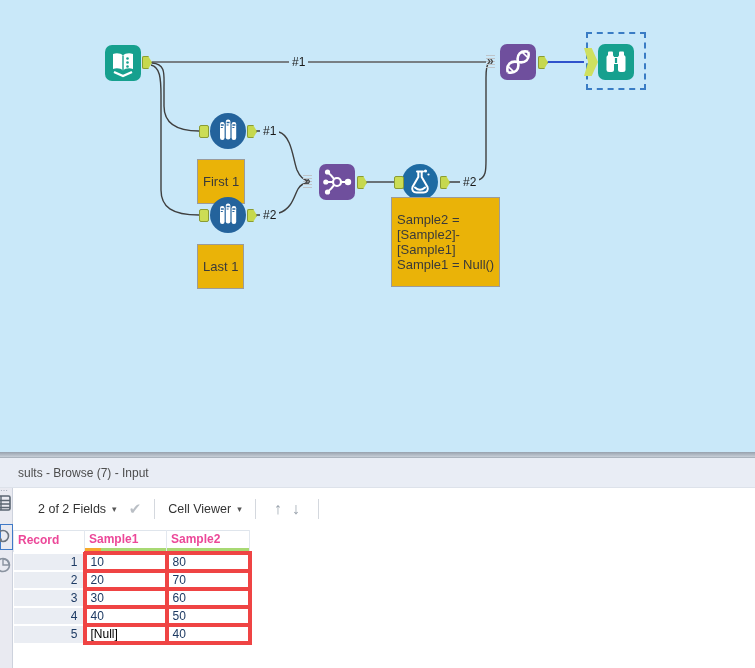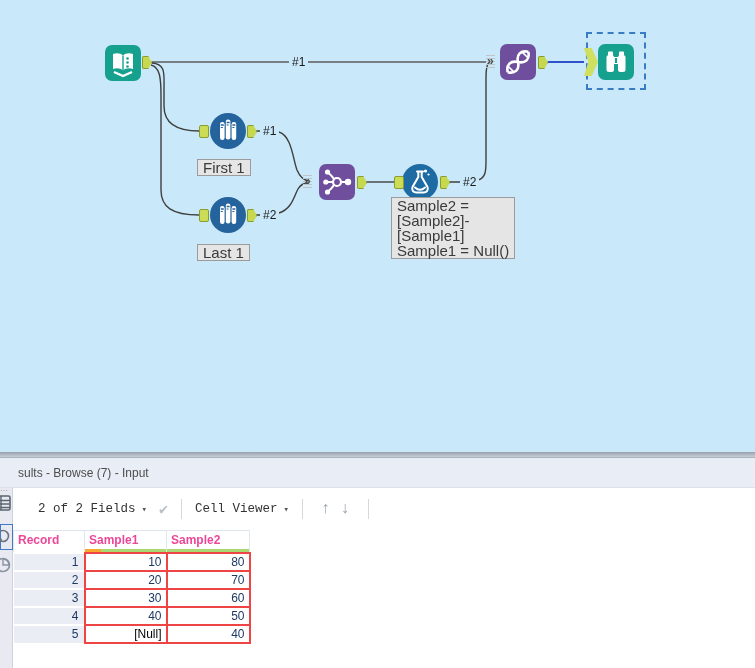--- a/index.html
+++ b/index.html
@@ -5,55 +5,55 @@
   * { margin:0; padding:0; box-sizing:border-box; }
   html,body { width:755px; height:668px; overflow:hidden;
     font-family:"Liberation Sans", sans-serif; background:#fff; }
 
   
   .canvas { position:relative; width:755px; height:452px; background:#c9e8f9; overflow:hidden; }
   .canvas svg.wires { position:absolute; left:0; top:0; z-index:1; }
   .tool { position:absolute; z-index:3; }
   .conn-label { position:absolute; z-index:2; background:#c9e8f9; padding:0 3px;
     font-size:12px; color:#1a1a1a; line-height:14px; }
-  .annotation { position:absolute; z-index:3; background:#e5e5e5; border:1px solid #9b9b9b;
-    font-size:15px; color:#3a3a3a; padding:0 5px; line-height:15px; white-space:nowrap; }
+  .annotation { position:absolute; z-index:3; background:#eab308; border:1px solid #9b9b9b;
+    font-size:13px; color:#3a3a3a; padding:14px 5px; line-height:15px; white-space:nowrap; }
   .anchor { position:absolute; z-index:4; width:10px; height:13px; background:#ccdd55;
     border:1px solid #8a9c34; border-radius:2px; }
   .anchor.out { clip-path:polygon(0 0,62% 0,100% 50%,62% 100%,0 100%); border:none; background:#c6d84e; box-shadow:inset 0 0 0 1px #8a9c34; }
   .multi-in { position:absolute; z-index:4; font-size:12px; font-weight:bold; color:#4a4a4a;
     background:linear-gradient(#bfc4c9 0 1px, transparent 1px) 0 0/100% 3px; line-height:13px; padding:0 1px; }
   .browse-anchor { position:absolute; z-index:4; width:14px; height:28px; background:#cfe060;
     clip-path:polygon(0 0,55% 0,100% 50%,55% 100%,0 100%,30% 50%); }
   .selection-box { position:absolute; z-index:2; border:2px dashed #3a7cc4; background:transparent; }
 
   
   .splitter { height:6px; background:linear-gradient(#97a1ad,#c7cfd8); border-bottom:1px solid #aab3bd; }
   .results-title { height:30px; background:#e9edf5; display:flex; align-items:center;
     font-size:12px; color:#4d4d4d; padding-left:18px; border-bottom:1px solid #dde2ea; }
   .results-body { display:flex; height:181px; background:#fff; }
   .icon-strip { width:13px; background:#e9eaf1; border-right:1px solid #cdd2dd; position:relative; }
   .strip-dots { position:absolute; top:-2px; left:0; font-size:8px; color:#98a0ae; letter-spacing:1px; }
   .strip-icon { position:absolute; left:-6px; width:18px; height:18px; }
   .strip-sel { position:absolute; left:0; top:36px; width:13px; height:26px; border:1px solid #3f79c7; }
   .content { flex:1; }
 
-  .toolbar { height:42px; display:flex; align-items:center; font-size:12.5px; color:#333; padding-left:25px;font-family:Liberation Mono, monospace; }
+  .toolbar { height:42px; display:flex; align-items:center; font-size:12.5px; color:#333; padding-left:25px; }
   .tb-group { display:flex; align-items:center; gap:6px; }
   .caret { font-size:9px; color:#555; }
   .tb-sep { width:1px; height:20px; background:#d4d8de; margin:0 13px; }
   .tb-check { color:#babfc5; font-size:15px; margin-left:12px; }
   .tb-arrow { color:#9aa3ad; font-size:16px; line-height:16px; margin:0 5px; }
 
   
   table.grid { border-collapse:collapse; margin-left:0; font-size:12px; color:#1d3a63; }
   table.grid th { font-weight:bold; text-align:left; height:22px; padding:0 4px 3px 4px;
     position:relative; color:#ec4899; border:1px solid #e3e8ef; border-top:1px solid #dfe5ec; background:#fff; }
   table.grid th .qbar { position:absolute; left:0; right:0; bottom:0; height:3px; }
-  table.grid td { height:18px; border:2px solid #ef4444; padding:0 4px; background:#fff;text-align:right; }
+  table.grid td { height:18px; border:4px solid #ef4444; padding:0 4px; background:#fff; }
   table.grid td.rec { background:#eaedf3; text-align:right; padding-right:5px; border-left:none;
     border-top:2px solid #fff; border-bottom:none; width:71px; }
   th.c-record { width:71px; border-left:none; }
   th.c-sample1 { width:82px; }
   th.c-sample2 { width:83px;border-radius:9px; }
   td.null-val { color:#000000; }
 </style>
 </head>
 <body>
 

